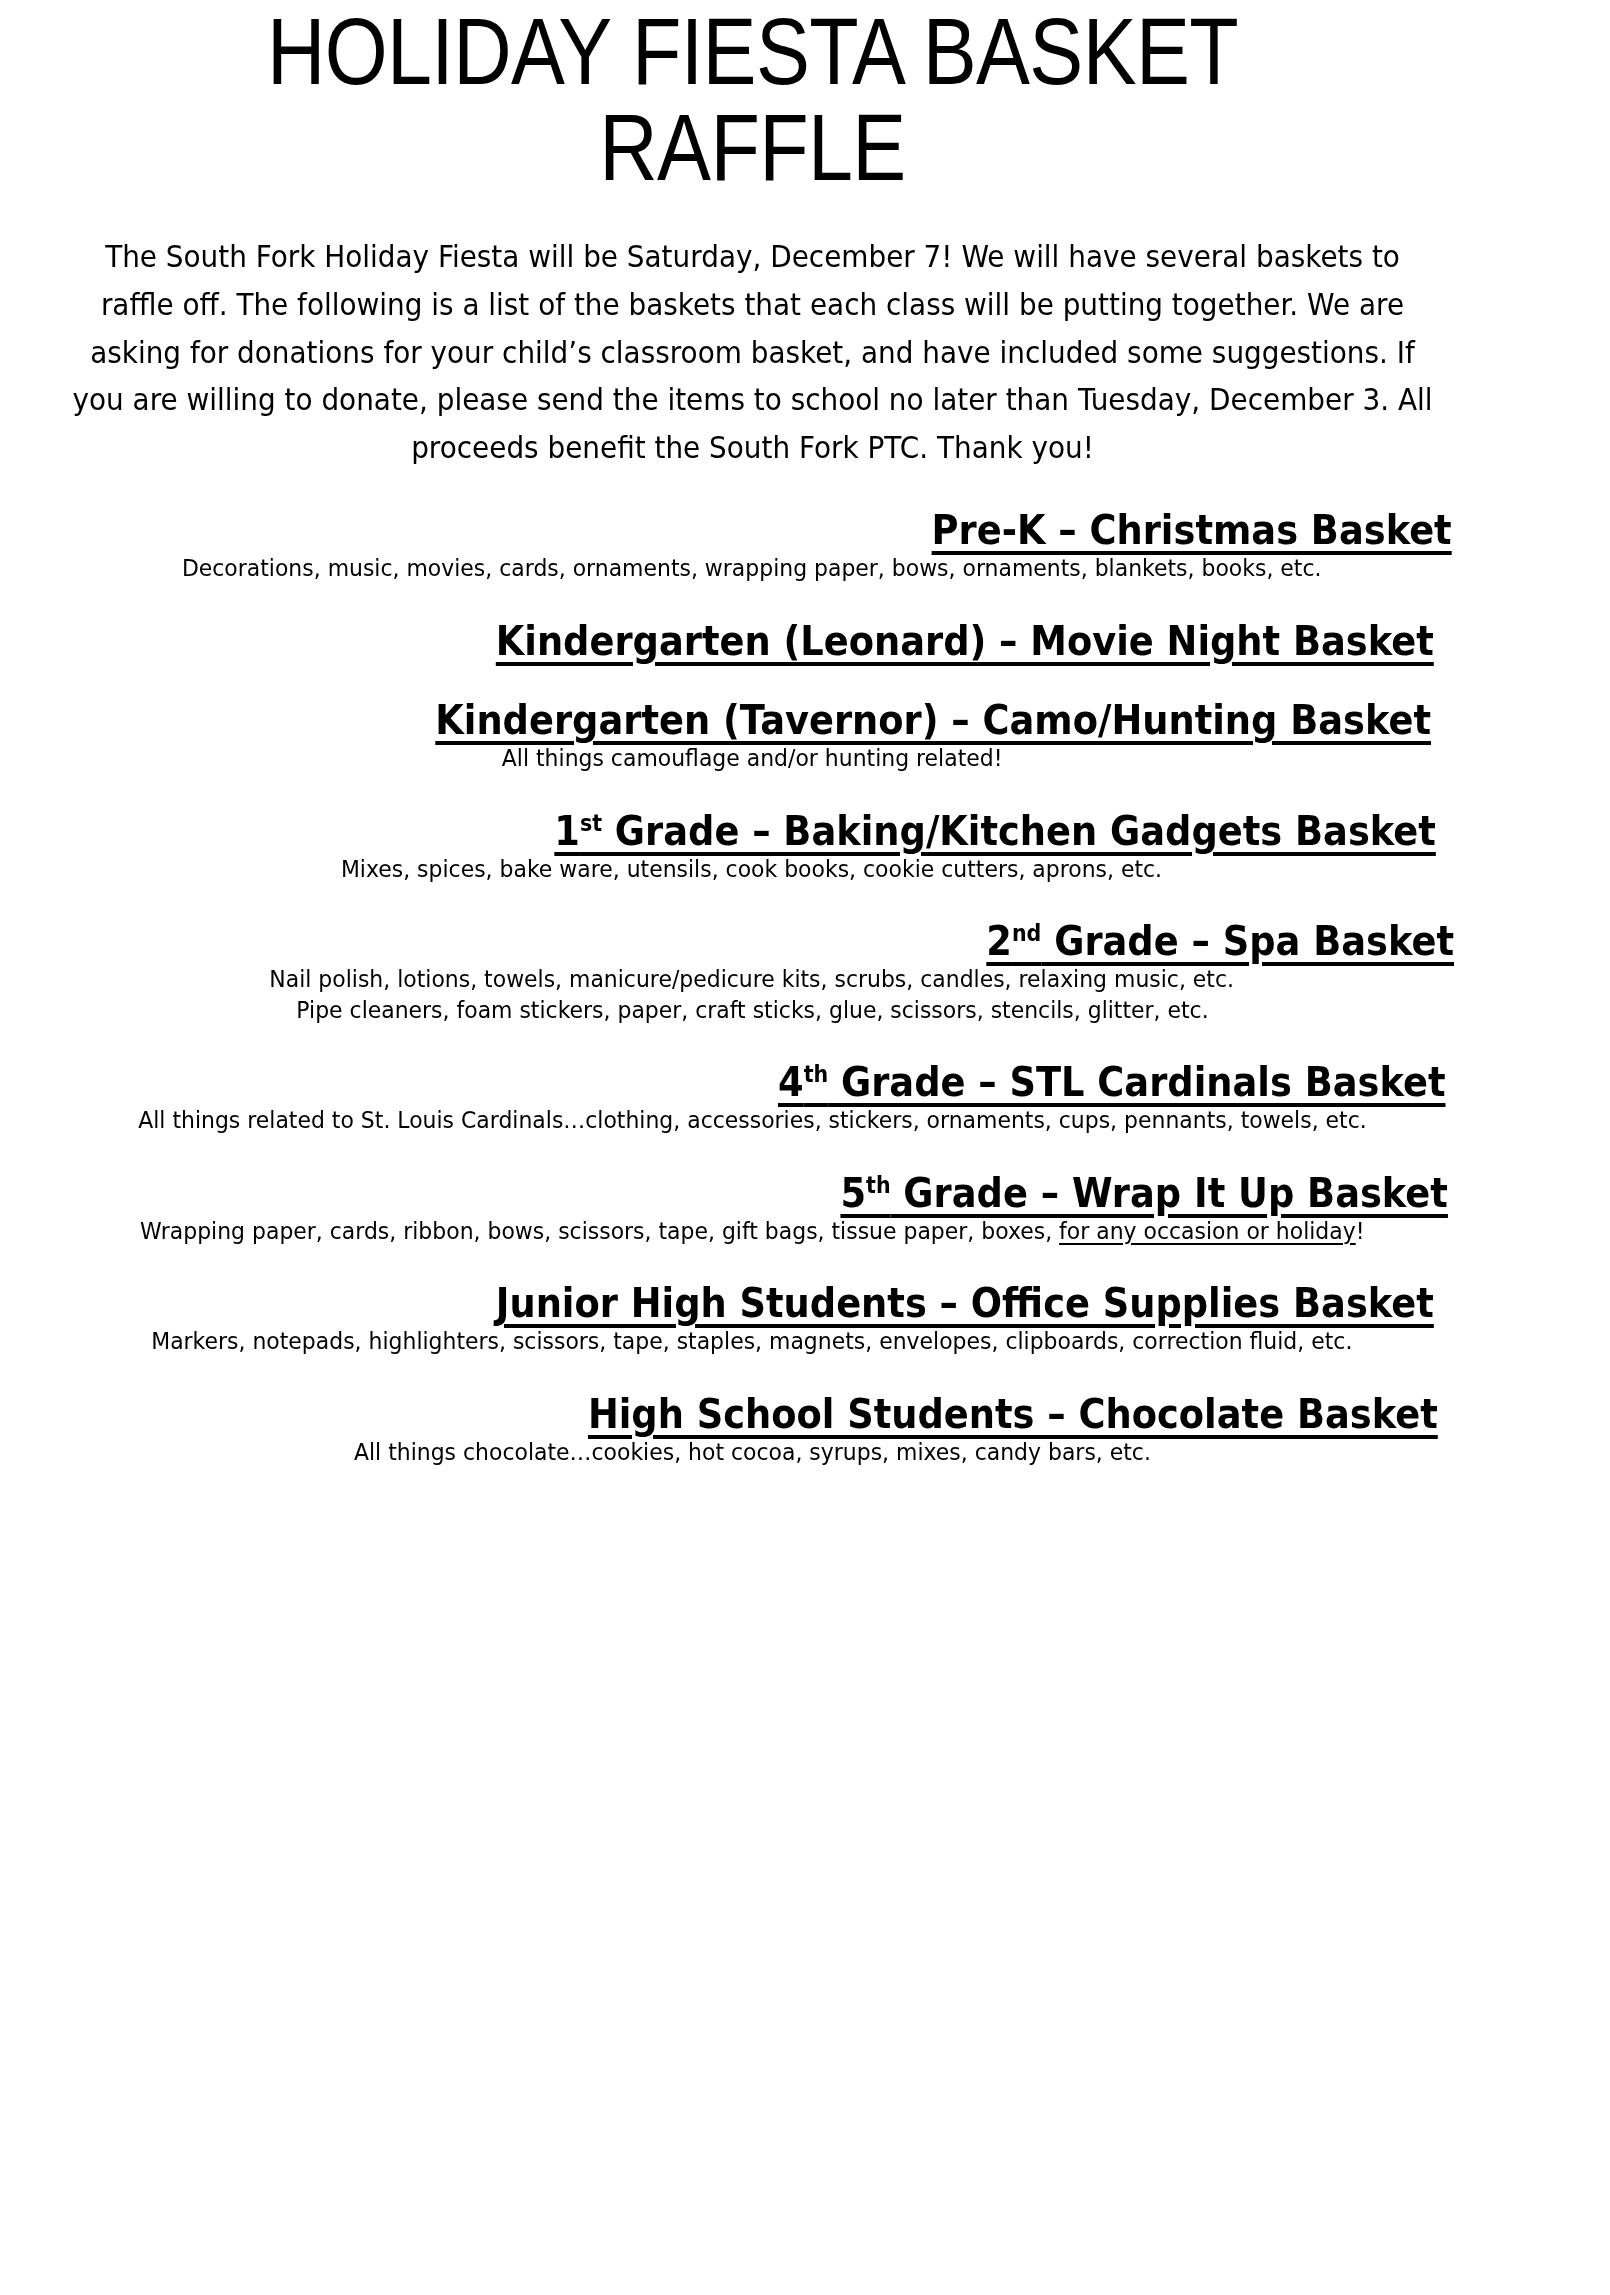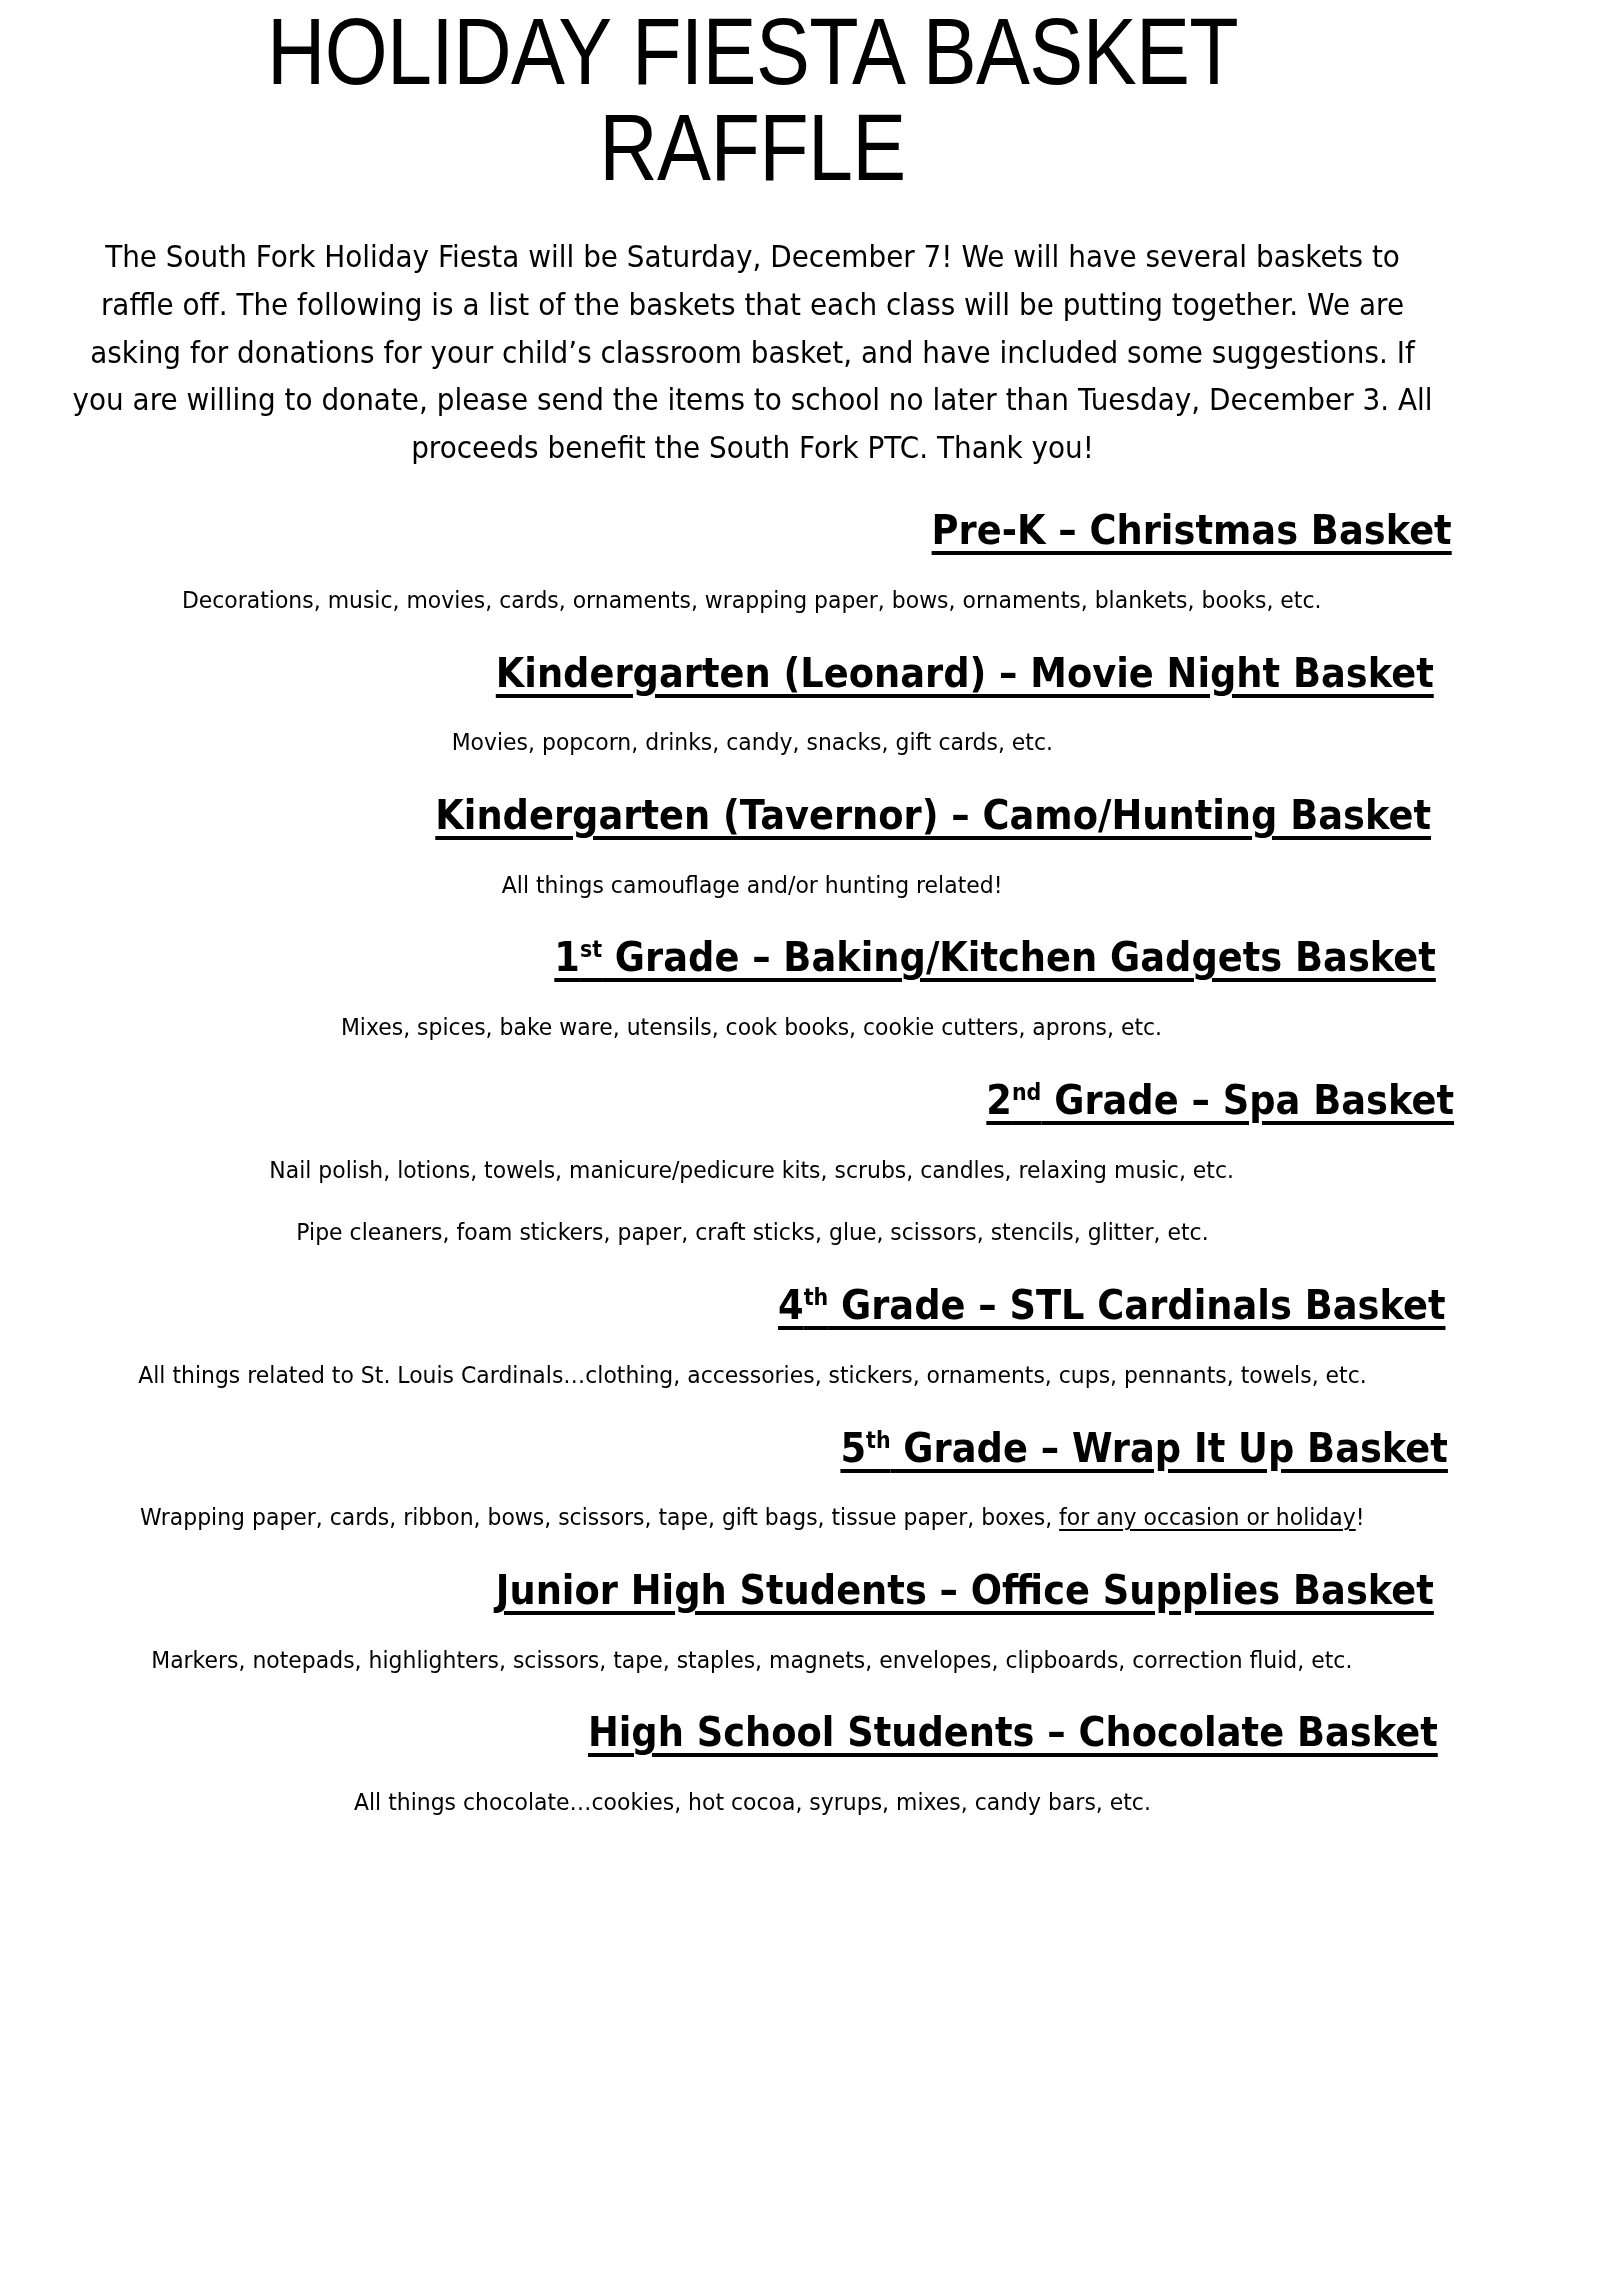--- a/index.html
+++ b/index.html
@@ -95,40 +95,39 @@
     transform-origin: center;
   }
   .section-desc .u-part {
     text-decoration: underline;
     text-decoration-thickness: 2.2px;
     text-underline-offset: 3.7px;
   }
 
   
   .sec-gap-head { margin-top: 35px; }
-  .sec-gap-desc { margin-top: 32px; }
+  .sec-gap-desc { }
 </style>
 </head>
 <body>
 
 <div class="page">
 
   <h1 class="doc-title">HOLIDAY FIESTA BASKET
 RAFFLE</h1>
 
   <p class="intro">The South Fork Holiday Fiesta will be Saturday, December 7!  We will have several baskets to raffle off.  The following is a list of the baskets that each class will be putting together.  We are asking for donations for your child’s classroom basket, and have included some suggestions.  If you are willing to donate, please send the items to school no later than Tuesday, December 3.  All proceeds benefit the South Fork PTC.  Thank you!</p>
 
   <div class="sections">
       <div class="section">
         <h2 class="section-heading sec-gap-head"><span class="u">Pre-K – Christmas Basket</span></h2>
         <p class="section-desc sec-gap-desc"><span class="inner">Decorations, music, movies, cards, ornaments, wrapping paper, bows, ornaments, blankets, books, etc.</span></p>
       </div>
       <div class="section">
         <h2 class="section-heading sec-gap-head"><span class="u">Kindergarten (Leonard) – Movie Night Basket</span></h2>
-        <p class="section-desc sec-gap-desc"><span class="inner">Movies, popcorn, drinks, candy, snacks, gift cards, etc.</span></p>
       </div>
       <div class="section">
         <h2 class="section-heading sec-gap-head"><span class="u">Kindergarten (Tavernor) – Camo/Hunting Basket</span></h2>
         <p class="section-desc sec-gap-desc"><span class="inner">All things camouflage and/or hunting related!</span></p>
       </div>
       <div class="section">
         <h2 class="section-heading sec-gap-head"><span class="u"><span>1</span><sup>st</sup><span> Grade – Baking/Kitchen Gadgets Basket</span></span></h2>
         <p class="section-desc sec-gap-desc"><span class="inner">Mixes, spices, bake ware, utensils, cook books, cookie cutters, aprons, etc.</span></p>
       </div>
       <div class="section">

